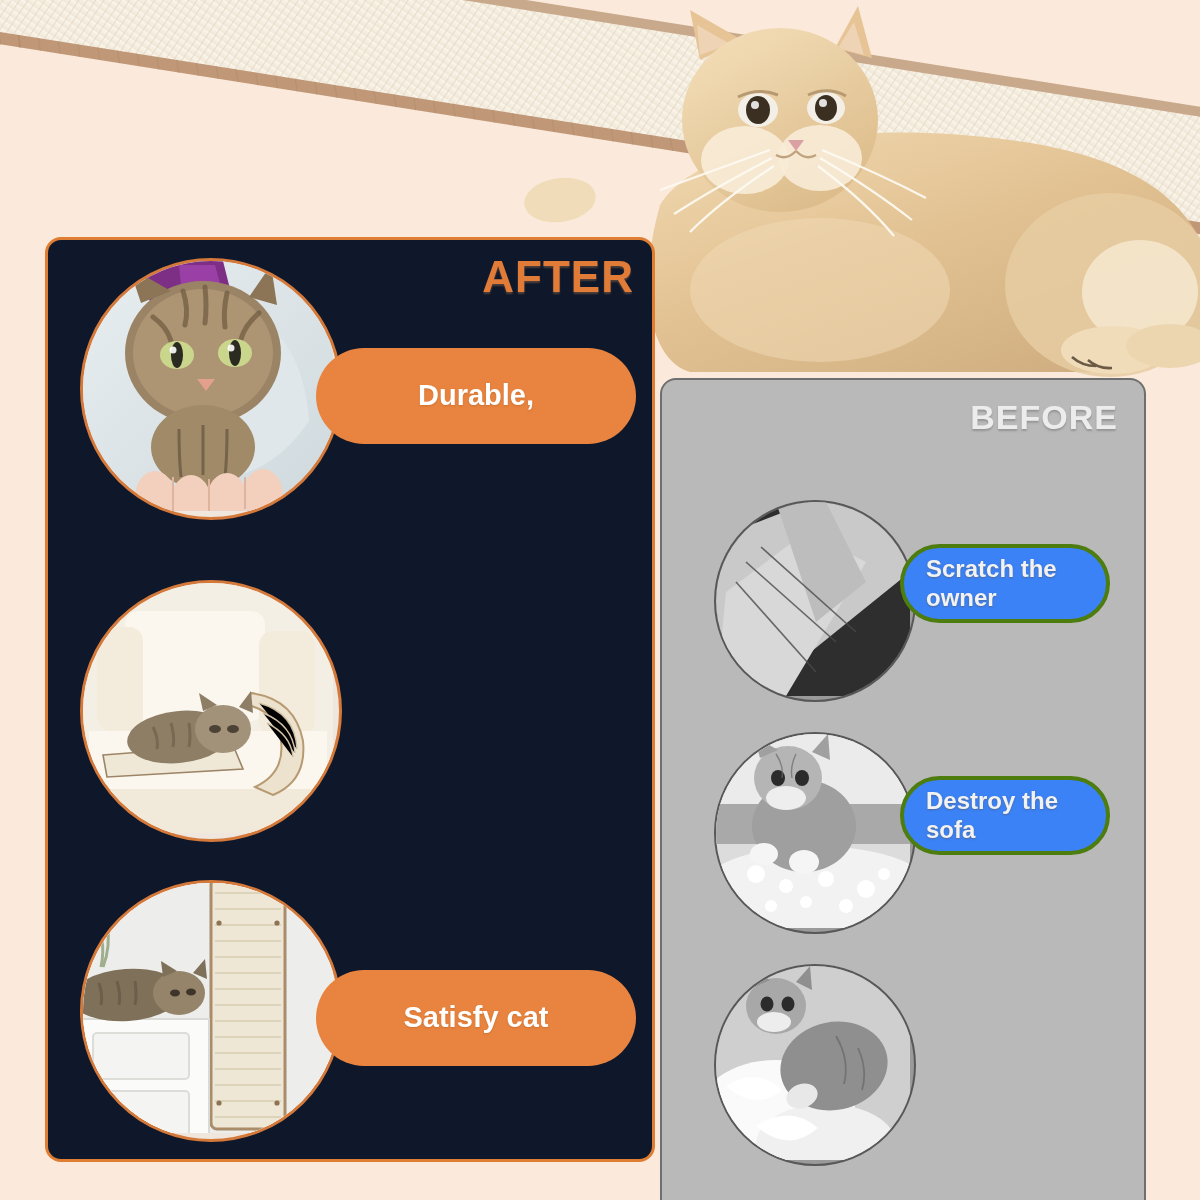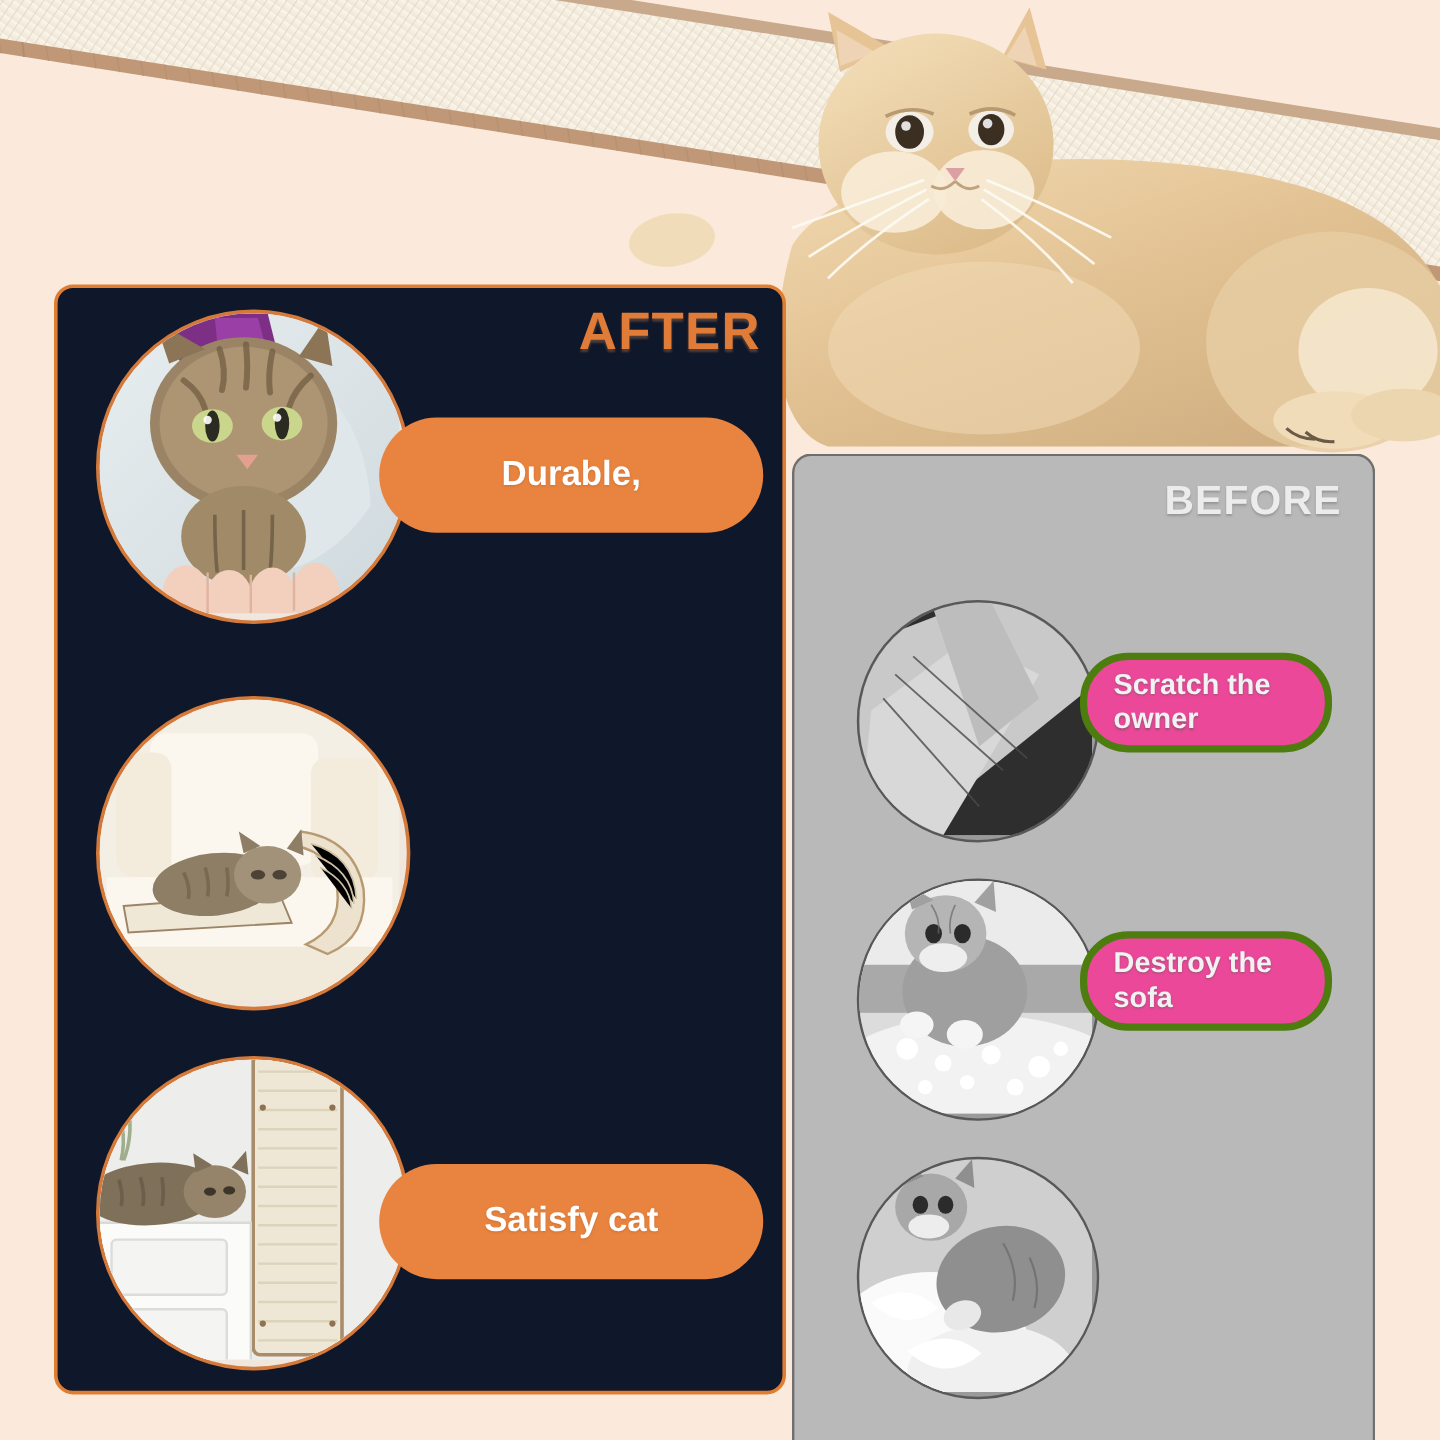--- a/index.html
+++ b/index.html
@@ -36,21 +36,21 @@
   .before-row.r2{top:352px;padding-left:24px;}
   .before-row.r3{top:584px;}
   .b-circle{
     position:absolute;left:52px;top:0;width:198px;height:198px;border-radius:50%;
     border:2px solid #585858;overflow:hidden;background:#9a9a9a;
     filter:grayscale(100%);
   }
   .b-circle svg{display:block;}
   .b-pill{
     position:absolute;left:238px;top:44px;width:210px;min-height:66px;
-    background:#ec4899;border:6px solid #4d7c0f;border-radius:40px;
+    background:#3b82f6;border:4px solid #4d7c0f;border-radius:40px;
     box-sizing:border-box;
     display:flex;align-items:flex-start;
     padding:6px 14px 6px 22px;
   }
   .b-pill span{
     color:#f2f2f2;font-size:24px;font-weight:bold;line-height:1.22;
     text-shadow:0 1px 2px rgba(90,90,90,.6);
   }
 
   

